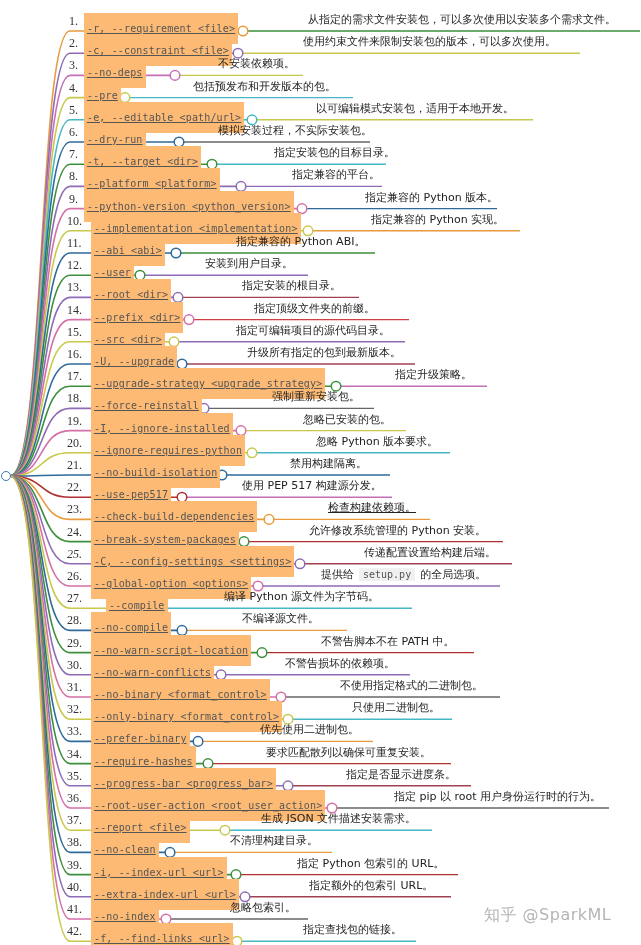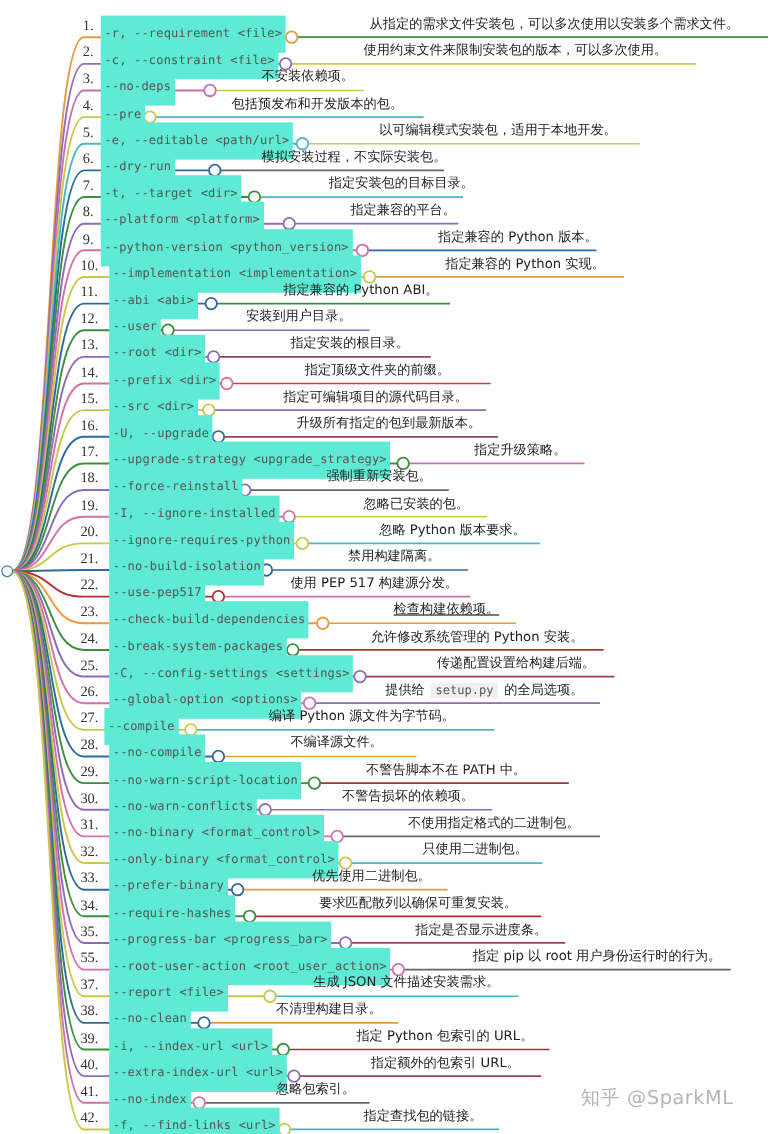--- a/index.html
+++ b/index.html
@@ -3,22 +3,22 @@
 <meta charset="utf-8">
 <style>
   html, body { margin: 0; padding: 0; background: #ffffff; }
   body { width: 641px; height: 945px; position: relative; overflow: hidden;
          font-family: "DejaVu Sans", "Liberation Sans", sans-serif; }
   #mindmap { position: absolute; left: 0; top: 0; width: 641px; height: 945px; }
   .row { position: absolute; left: 0; height: 22px; }
   .num { position: absolute; font-family: "Liberation Serif", "DejaVu Serif", serif;
          font-size: 12px; color: #333; line-height: 16px; }
   .code { position: absolute; font-family: "DejaVu Sans Mono", "Liberation Mono", monospace;
-          font-size: 10px; color: #555; background: #5eead4; padding: 8px 3px;
-          line-height: 15px; white-space: nowrap; letter-spacing: 0.15px; }
+          font-size: 10px; color: #555; background: #fdba74; padding: 8px 3px;
+          line-height: 15px; white-space: nowrap; letter-spacing: 0.15px; text-decoration: underline; }
   .desc { position: absolute; font-family: "DejaVu Sans", "Liberation Sans", sans-serif;
           font-size: 11px; color: #222; line-height: 16px; white-space: nowrap; }
   .desc .inline-code { font-family: "DejaVu Sans Mono", "Liberation Mono", monospace;
           font-size: 10px; color: #555; background: #f0f0f0; padding: 1px 4px; }
   .watermark { position: absolute; left: 484px; top: 905px; font-size: 16px;
                color: #b5b5b5; font-family: "DejaVu Sans", sans-serif; letter-spacing: 0.5px; }
   .root-node { position: absolute; left: 1px; top: 471px; width: 8px; height: 8px;
                border: 1.5px solid #3a7bb0; border-radius: 50%; background: #fff; }
 </style>
 </head>
@@ -267,43 +267,43 @@
       <span class="num" style="left: 67px; top: 0px;">23.</span>
       <span class="code" style="left: 91px; top: 0px;">--check-build-dependencies</span>
       <span class="desc" style="left: 328px; top: -1px; text-decoration: underline;">检查构建依赖项。</span>
     </div>
     <div class="row" style="top: 523.6px;">
       <span class="num" style="left: 67px; top: 0px;">24.</span>
       <span class="code" style="left: 91px; top: 0px;">--break-system-packages</span>
       <span class="desc" style="left: 309px; top: -1px;">允许修改系统管理的 Python 安装。</span>
     </div>
     <div class="row" style="top: 545.8px;">
-      <span class="num" style="left: 67px; top: 0px;">25.</span>
+      <span class="num" style="left: 67px; top: 0px; font-style: italic;">25.</span>
       <span class="code" style="left: 91px; top: 0px;">-C, --config-settings &lt;settings&gt;</span>
       <span class="desc" style="left: 364px; top: -1px;">传递配置设置给构建后端。</span>
     </div>
     <div class="row" style="top: 568px;">
       <span class="num" style="left: 67px; top: 0px; text-align: right;">26.</span>
       <span class="code" style="left: 91px; top: 0px;">--global-option &lt;options&gt;</span>
       <span class="desc" style="left: 321px; top: -1px;"><span>提供给</span><span class="inline-code" style="margin: 0px 5px;">setup.py</span><span>的全局选项。</span></span>
     </div>
     <div class="row" style="top: 590.2px;">
       <span class="num" style="left: 67px; top: 0px;">27.</span>
-      <span class="code" style="left: 87px; top: 0px;">--compile</span>
+      <span class="code" style="left: 106px; top: 0px;">--compile</span>
       <span class="desc" style="left: 224px; top: -1px;">编译 Python 源文件为字节码。</span>
     </div>
     <div class="row" style="top: 612.4px;">
       <span class="num" style="left: 67px; top: 0px;">28.</span>
       <span class="code" style="left: 91px; top: 0px;">--no-compile</span>
       <span class="desc" style="left: 242px; top: -1px;">不编译源文件。</span>
     </div>
     <div class="row" style="top: 634.6px;">
       <span class="num" style="left: 67px; top: 0px;">29.</span>
       <span class="code" style="left: 91px; top: 0px;">--no-warn-script-location</span>
-      <span class="desc" style="left: 305px; top: -1px;">不警告脚本不在 PATH 中。</span>
+      <span class="desc" style="left: 321px; top: -1px;">不警告脚本不在 PATH 中。</span>
     </div>
     <div class="row" style="top: 656.8px;">
       <span class="num" style="left: 67px; top: 0px;">30.</span>
       <span class="code" style="left: 91px; top: 0px;">--no-warn-conflicts</span>
       <span class="desc" style="left: 285px; top: -1px;">不警告损坏的依赖项。</span>
     </div>
     <div class="row" style="top: 679px;">
       <span class="num" style="left: 67px; top: 0px;">31.</span>
       <span class="code" style="left: 91px; top: 0px;">--no-binary &lt;format_control&gt;</span>
       <span class="desc" style="left: 340px; top: -1px;">不使用指定格式的二进制包。</span>
@@ -322,21 +322,21 @@
       <span class="num" style="left: 67px; top: 0px;">34.</span>
       <span class="code" style="left: 91px; top: 0px;">--require-hashes</span>
       <span class="desc" style="left: 266px; top: -1px;">要求匹配散列以确保可重复安装。</span>
     </div>
     <div class="row" style="top: 767.8px;">
       <span class="num" style="left: 67px; top: 0px;">35.</span>
       <span class="code" style="left: 91px; top: 0px;">--progress-bar &lt;progress_bar&gt;</span>
       <span class="desc" style="left: 346px; top: -1px;">指定是否显示进度条。</span>
     </div>
     <div class="row" style="top: 790px;">
-      <span class="num" style="left: 67px; top: 0px;">55.</span>
+      <span class="num" style="left: 67px; top: 0px;">36.</span>
       <span class="code" style="left: 91px; top: 0px;">--root-user-action &lt;root_user_action&gt;</span>
       <span class="desc" style="left: 394px; top: -1px;">指定 pip 以 root 用户身份运行时的行为。</span>
     </div>
     <div class="row" style="top: 812.2px;">
       <span class="num" style="left: 67px; top: 0px;">37.</span>
       <span class="code" style="left: 91px; top: 0px;">--report &lt;file&gt;</span>
       <span class="desc" style="left: 261px; top: -1px;">生成 JSON 文件描述安装需求。</span>
     </div>
     <div class="row" style="top: 834.4px;">
       <span class="num" style="left: 67px; top: 0px;">38.</span>

